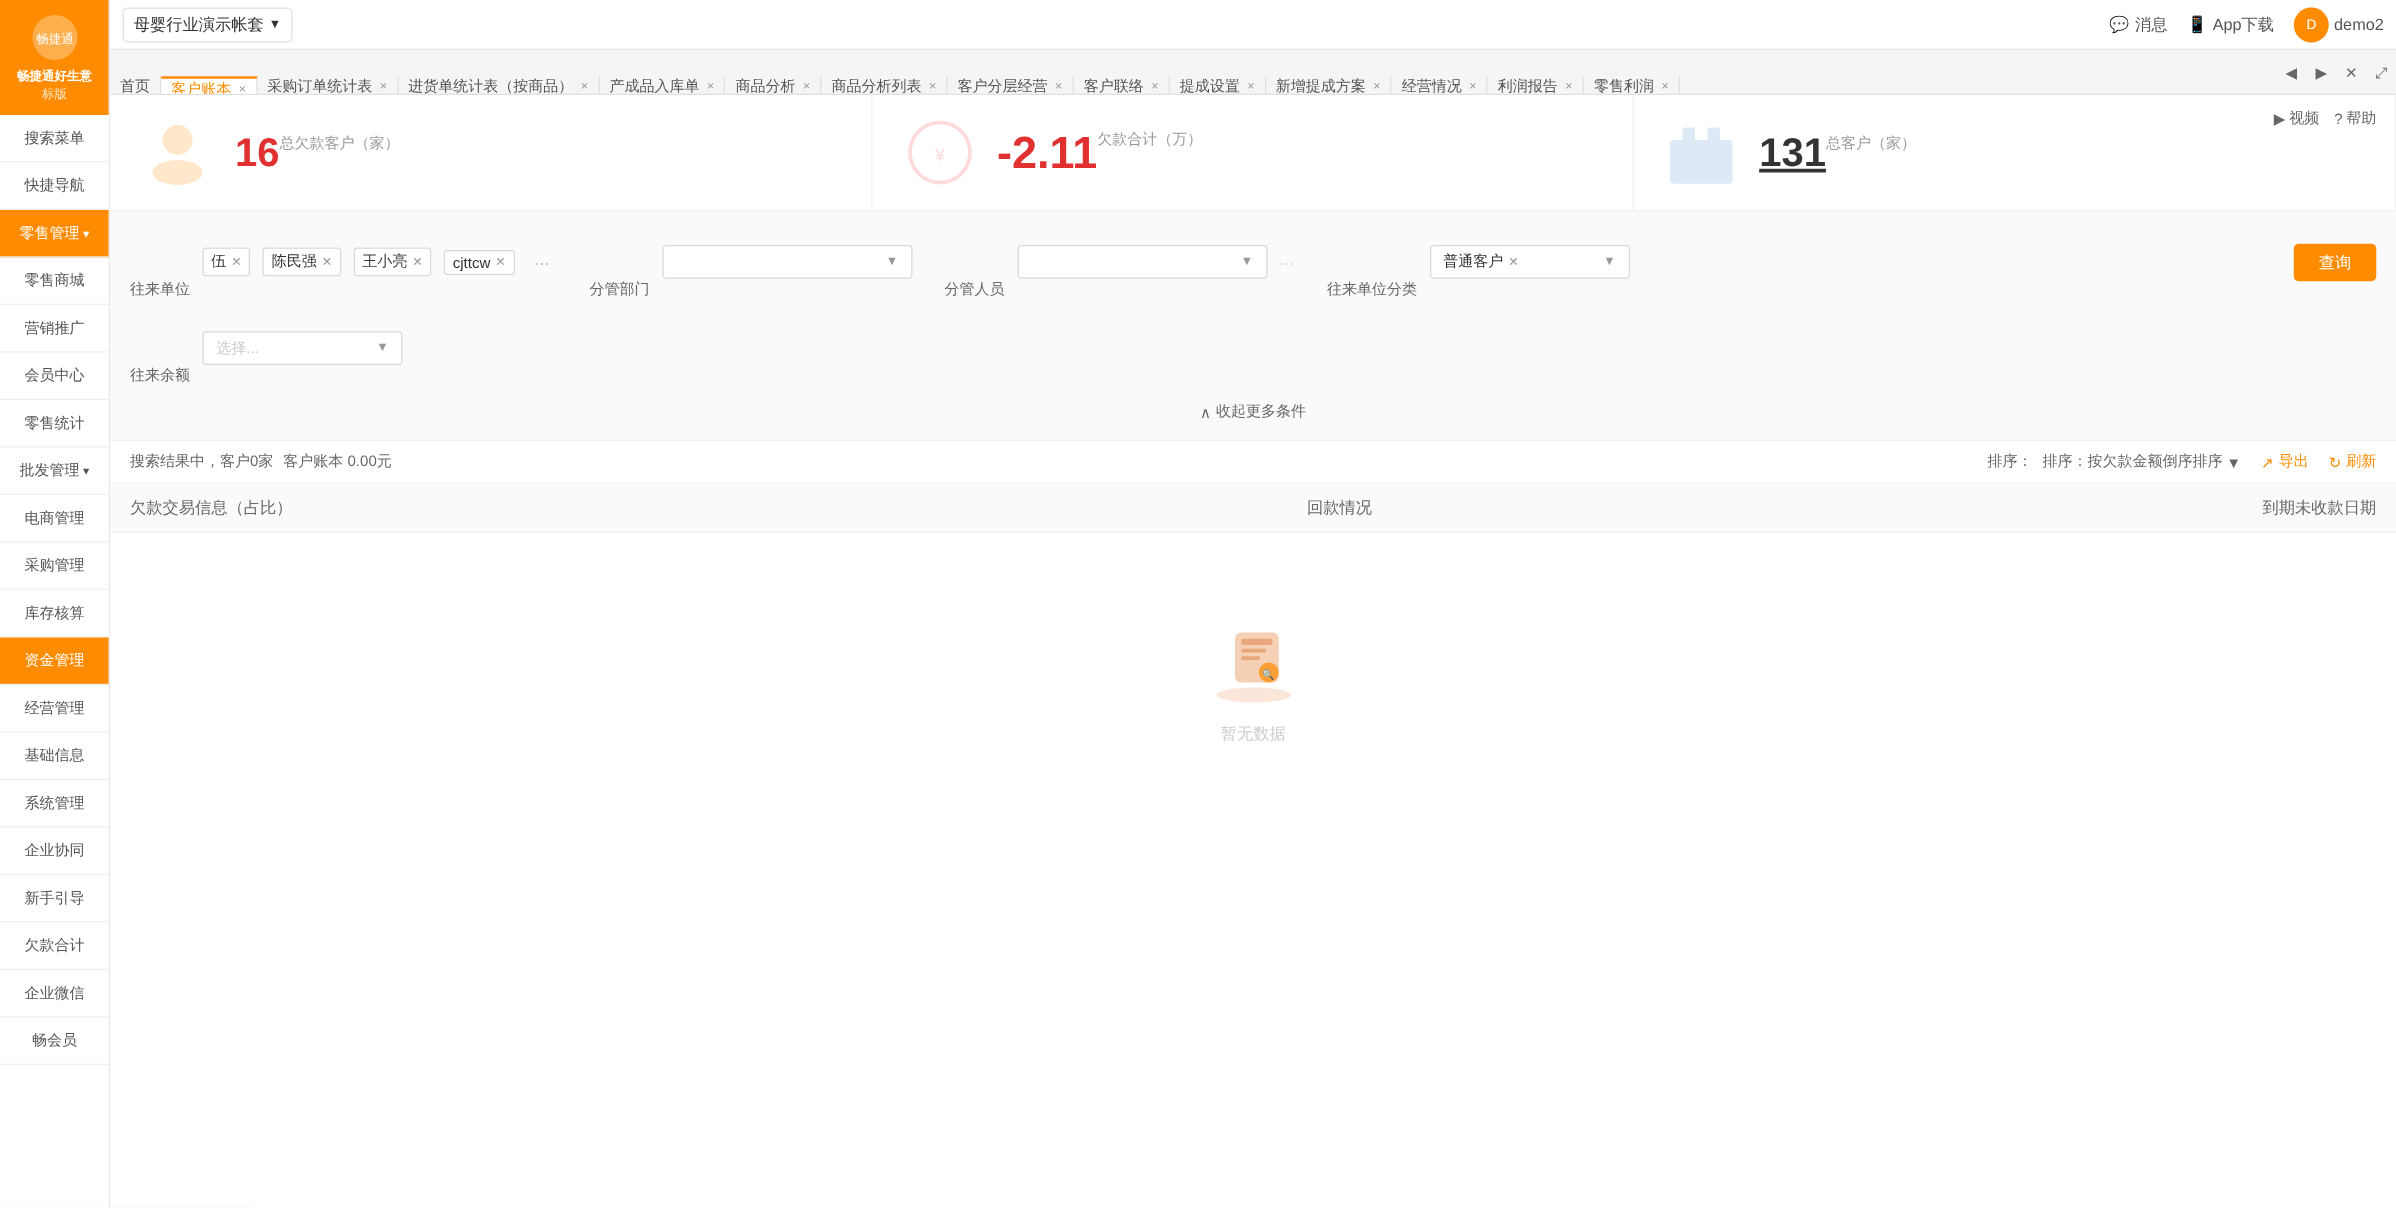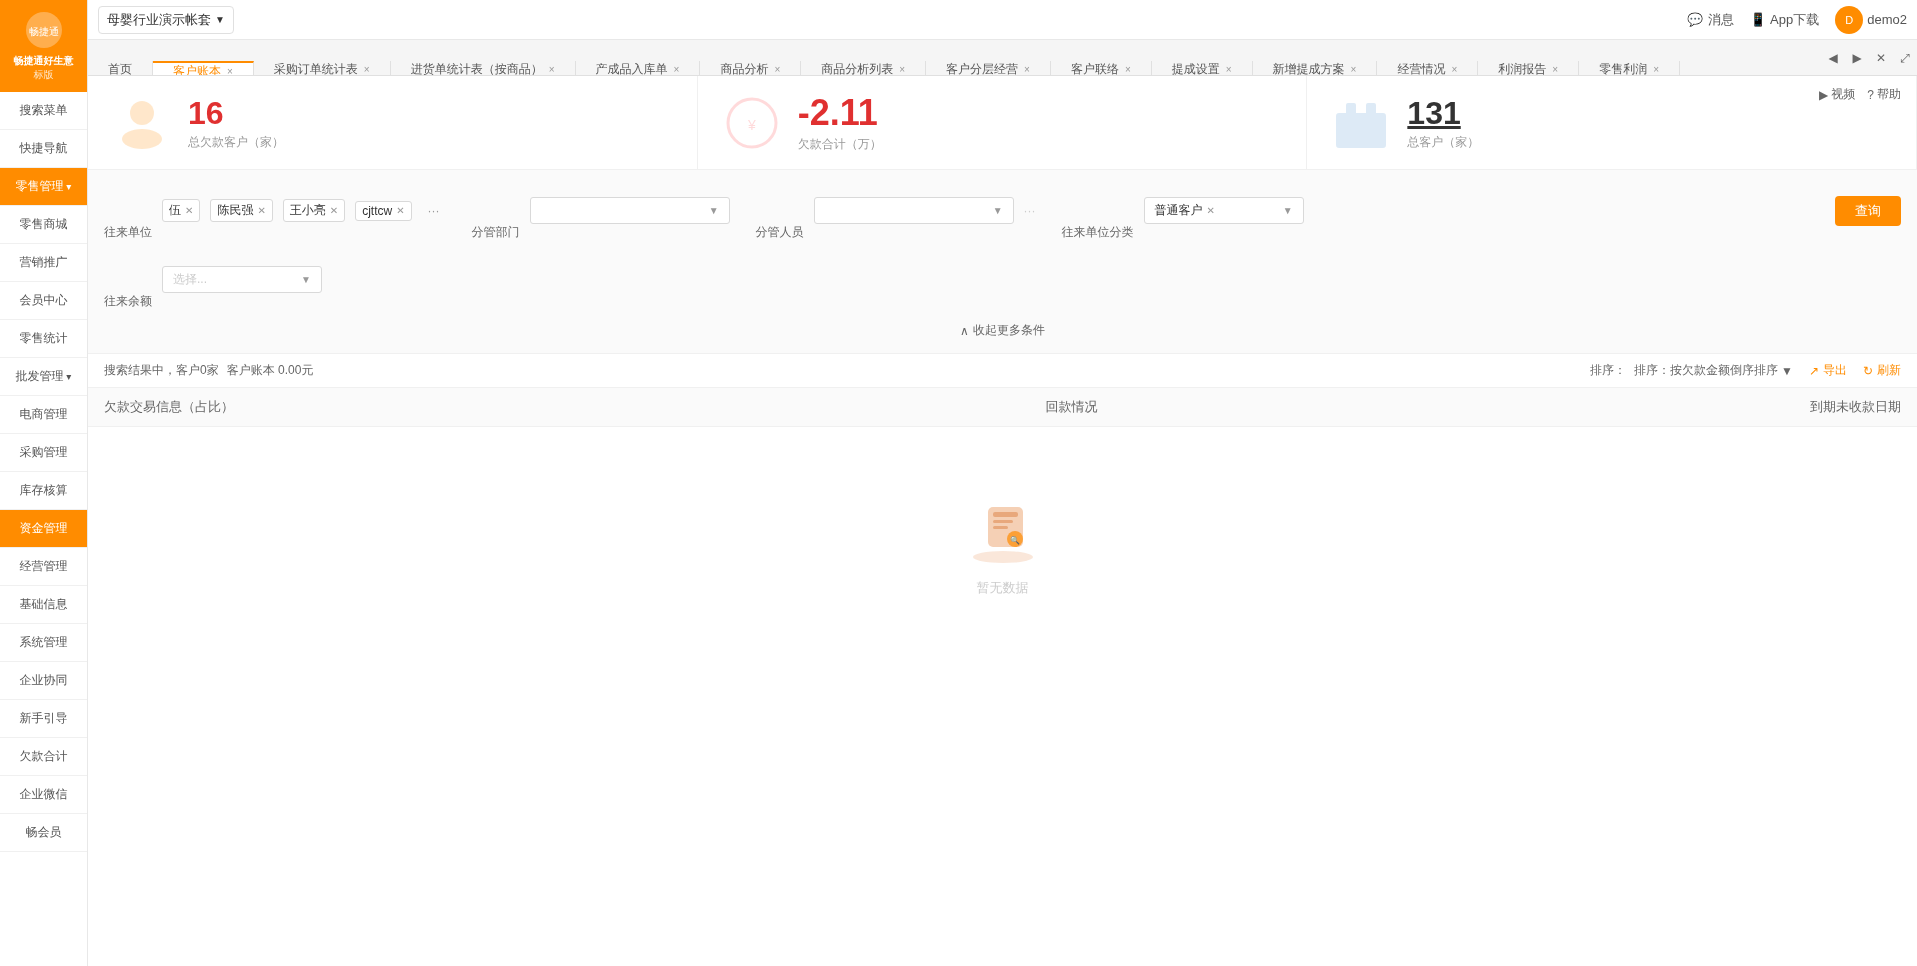--- a/index.html
+++ b/index.html
@@ -102,21 +102,21 @@
       display: flex;
       align-items: center;
       height: 36px;
       flex-shrink: 0;
       overflow: hidden;
     }
     .tab-item {
       display: flex;
       align-items: center;
       gap: 4px;
-      padding: 0 20px;
+      padding: 0 8px;
       height: 100%;
       font-size: 12px;
       color: #555;
       cursor: pointer;
       border-right: 1px solid #e0e0e0;
       white-space: nowrap;
       flex-shrink: 0;
       margin-top: 25px;
     }
     .tab-item.active { background: #fff; color: #ff8c00; border-top: 2px solid #ff8c00; }
@@ -162,21 +162,21 @@
       min-height: 80px;
     }
     .stat-block:last-of-type { border-right: none; }
     .stat-icon {
       width: 60px;
       height: 60px;
       margin-right: 16px;
       opacity: 0.2;
       flex-shrink: 0;
     }
-    .stat-text { display: flex; flex-direction: column; }
+    .stat-text { display: flex; flex-direction: row; }
     .stat-value {
       font-size: 32px;
       font-weight: bold;
     }
     .stat-value.red { color: #e03030; }
     .stat-value.underline { text-decoration: underline; }
     .stat-label { font-size: 12px; color: #999; margin-top: 2px; }
 
     .top-right-actions {
       position: absolute;

